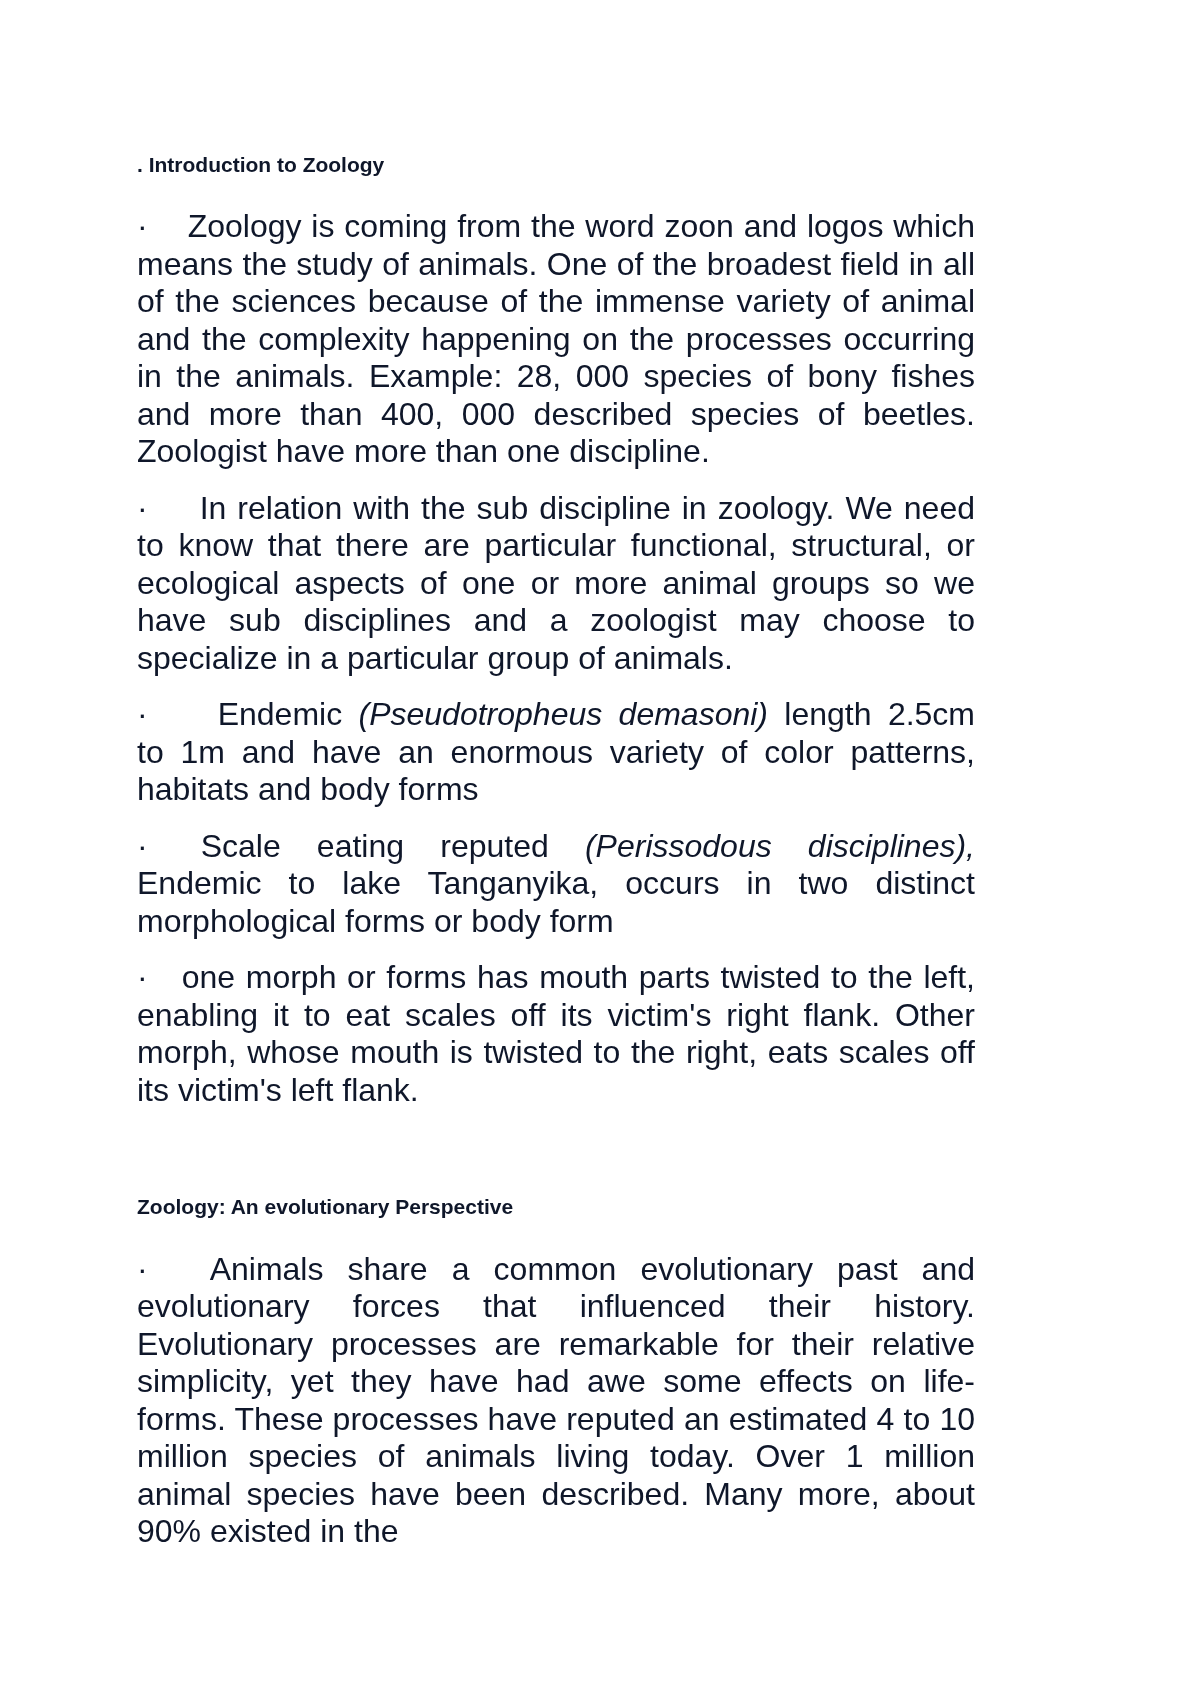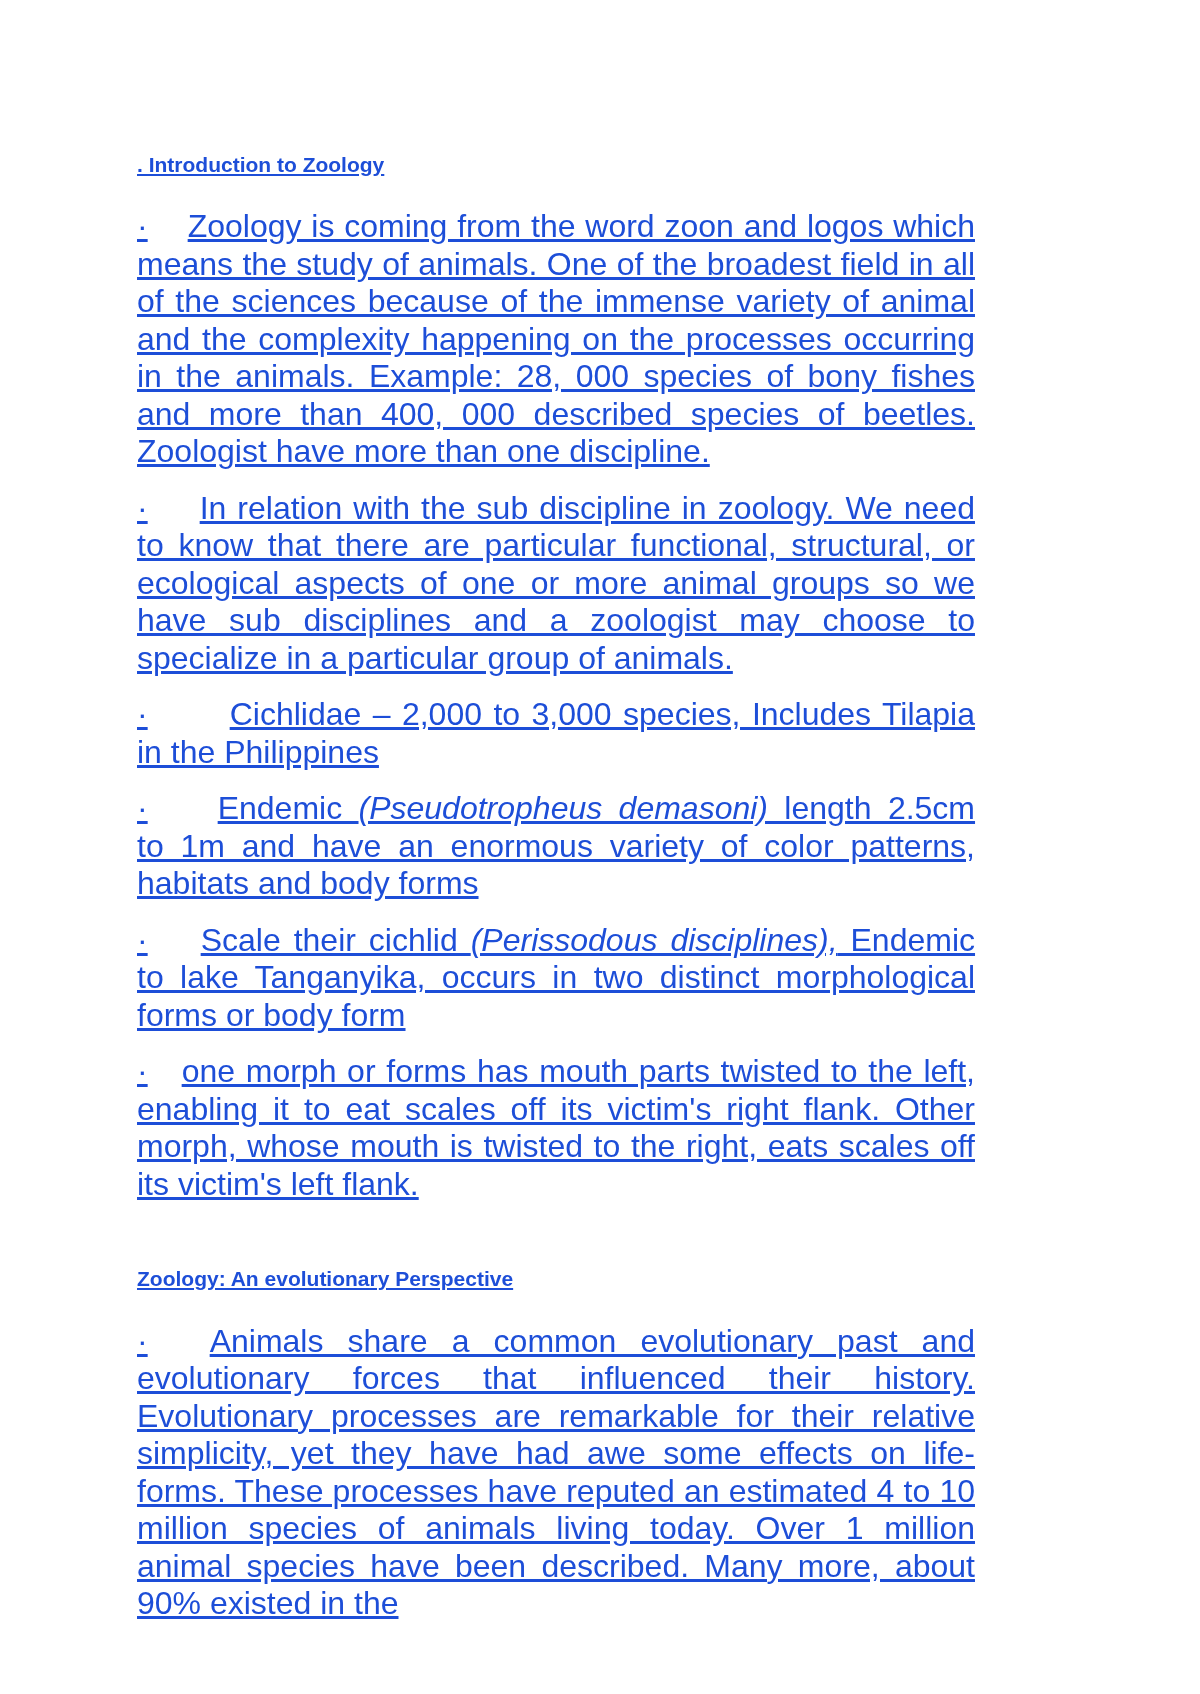--- a/index.html
+++ b/index.html
@@ -18,21 +18,21 @@
     overflow: hidden;
   }
   .doc-heading {
     font-size: 21px;
     font-weight: bold;
     line-height: 1.25;
     margin: 0 0 30px 0;
     text-align: left;
   }
   .doc-heading.second {
-    margin-top: 63px;
+    margin-top: 85px;
   }
   .para {
     font-size: 32px;
     line-height: 37.5px;
     text-align: justify;
     margin: 0 0 19px 0;
   }
   .bullet {
     display: inline;
   }
@@ -46,42 +46,39 @@
   .gap-3 { width: 82px; }
   .gap-4 { width: 70px; }
   .gap-5 { width: 53px; }
   .gap-6 { width: 34px; }
   .gap-7 { width: 62px; }
   .italic { font-style: italic; }
 </style>
 </head>
 <body style="background: rgb(255, 255, 255);">
 
-<div class="page" style="color: #1d4ed8; text-decoration: underline;">
+<div class="page" style="color: #0f172a;">
 
   <h1 class="doc-heading">. Introduction to Zoology</h1>
 
   <p class="para">
     <span class="bullet">·</span><span class="gap gap-1"></span><span class="runs"><span>Zoology is coming from the word zoon and logos which means the study of animals. One of the broadest field in all of the sciences because of the immense variety of animal and the complexity happening on the processes occurring in the animals. Example: 28, 000 species of bony fishes and more than 400, 000 described species of beetles. Zoologist have more than one discipline.</span></span>
   </p>
 
   <p class="para">
     <span class="bullet">·</span><span class="gap gap-2"></span><span class="runs"><span>In relation with the sub discipline in zoology. We need to know that there are particular functional, structural, or ecological aspects of one or more animal groups so we have sub disciplines and a zoologist may choose to specialize in a particular group of animals.</span></span>
   </p>
 
-  <p class="para">
-    <span class="bullet">·</span><span class="gap gap-3"></span><span class="runs"><span>Cichlidae – 2,000 to 3,000 species, Includes Tilapia in the Philippines</span></span>
-  </p>
 
   <p class="para">
     <span class="bullet">·</span><span class="gap gap-4"></span><span class="runs"><span>Endemic </span><span class="italic">(Pseudotropheus demasoni)</span><span> length 2.5cm to 1m and have an enormous variety of color patterns, habitats and body forms</span></span>
   </p>
 
   <p class="para">
-    <span class="bullet">·</span><span class="gap gap-5"></span><span class="runs"><span>Scale their cichlid </span><span class="italic">(Perissodous disciplines),</span><span> Endemic to lake Tanganyika, occurs in two distinct morphological forms or body form</span></span>
+    <span class="bullet">·</span><span class="gap gap-5"></span><span class="runs"><span>Scale eating reputed </span><span class="italic">(Perissodous disciplines),</span><span> Endemic to lake Tanganyika, occurs in two distinct morphological forms or body form</span></span>
   </p>
 
   <p class="para">
     <span class="bullet">·</span><span class="gap gap-6"></span><span class="runs"><span>one morph or forms has mouth parts twisted to the left, enabling it to eat scales off its victim's right flank. Other morph, whose mouth is twisted to the right, eats scales off its victim's left flank.</span></span>
   </p>
 
   <h1 class="doc-heading second">Zoology: An evolutionary Perspective</h1>
 
   <p class="para">
     <span class="bullet">·</span><span class="gap gap-7"></span><span class="runs"><span>Animals share a common evolutionary past and evolutionary forces that influenced their history. Evolutionary processes are remarkable for their relative simplicity, yet they have had awe some effects on life-forms. These processes have reputed an estimated 4 to 10 million species of animals living today. Over 1 million animal species have been described. Many more, about 90% existed in the</span></span>

